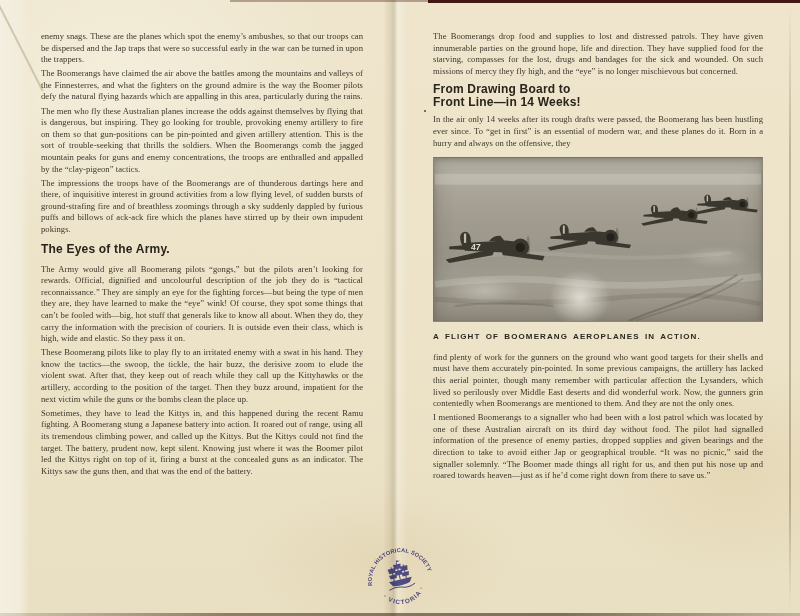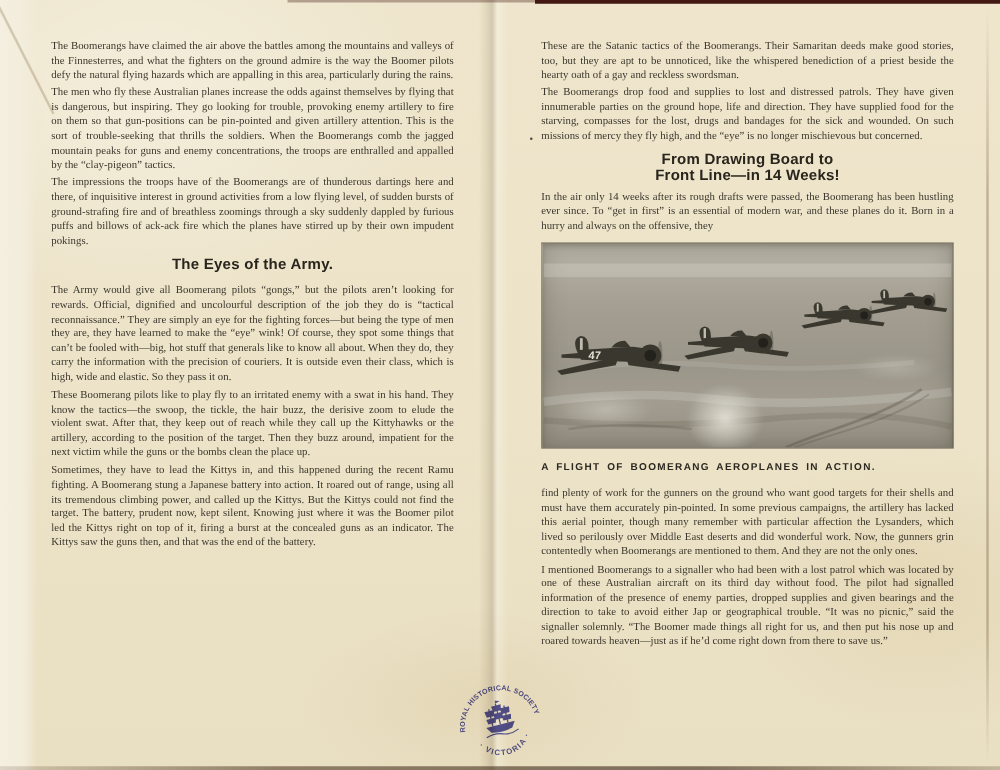--- a/index.html
+++ b/index.html
@@ -49,21 +49,21 @@
     font-size:8.6px;line-height:11.6px;letter-spacing:.05px;
     color:#3b362c;text-align:justify;
   }
   .col p{margin:0 0 2.5px 0;}
   .left-col{left:41px;width:322px;}
   .right-col{left:433px;width:330px;}
 
   .sec-heading{
     font-family:"Liberation Sans", sans-serif;
     font-weight:700;font-size:12px;line-height:13px;
-    letter-spacing:.2px;color:#29241c;text-align:center;
+    letter-spacing:.2px;color:#29241c;text-align:left;
     margin:7px 0 8px 0;
   }
   .sec-heading.two-line{margin:6px 0 5px 0;}
   .sec-heading .hl{display:block;}
 
   .photo{
     position:relative;width:330px;height:165px;margin:8px 0 9px 0;
     box-sizing:border-box;border:1px solid rgba(90,80,60,.45);
     background:linear-gradient(180deg,#b8b4a8 0%, #b1ada0 12%, #a7a295 24%, #a09b8e 40%, #9b968a 60%, #a19c8f 78%, #948f82 100%);
     box-shadow:inset 0 0 20px rgba(55,50,40,.28), inset 0 2px 4px rgba(55,50,40,.25);
@@ -119,31 +119,31 @@
   <div class="left-paper-edge"></div>
   <div class="corner-crease"></div>
   <div class="fold"></div>
   <div class="top-edge-strip"></div>
   <div class="top-edge-faint"></div>
   <div class="bottom-edge"></div>
   <div class="right-edge"></div>
   <div class="stray-dot"></div>
 
   <div class="col left-col">
+    <p>enemy snags. These are the planes which spot the enemy’s ambushes, so that our troops can be dispersed and the Jap traps that were so successful early in the war can be turned in upon the trappers.</p>
     <p>The Boomerangs have claimed the air above the battles among the mountains and valleys of the Finnesterres, and what the fighters on the ground admire is the way the Boomer pilots defy the natural flying hazards which are appalling in this area, particularly during the rains.</p>
     <p>The men who fly these Australian planes increase the odds against themselves by flying that is dangerous, but inspiring. They go looking for trouble, provoking enemy artillery to fire on them so that gun-positions can be pin-pointed and given artillery attention. This is the sort of trouble-seeking that thrills the soldiers. When the Boomerangs comb the jagged mountain peaks for guns and enemy concentrations, the troops are enthralled and appalled by the “clay-pigeon” tactics.</p>
     <p>The impressions the troops have of the Boomerangs are of thunderous dartings here and there, of inquisitive interest in ground activities from a low flying level, of sudden bursts of ground-strafing fire and of breathless zoomings through a sky suddenly dappled by furious puffs and billows of ack-ack fire which the planes have stirred up by their own impudent pokings.</p>
     <h2 class="sec-heading">The Eyes of the Army.</h2>
     <p>The Army would give all Boomerang pilots “gongs,” but the pilots aren’t looking for rewards. Official, dignified and uncolourful description of the job they do is “tactical reconnaissance.” They are simply an eye for the fighting forces—but being the type of men they are, they have learned to make the “eye” wink! Of course, they spot some things that can’t be fooled with—big, hot stuff that generals like to know all about. When they do, they carry the information with the precision of couriers. It is outside even their class, which is high, wide and elastic. So they pass it on.</p>
     <p>These Boomerang pilots like to play fly to an irritated enemy with a swat in his hand. They know the tactics—the swoop, the tickle, the hair buzz, the derisive zoom to elude the violent swat. After that, they keep out of reach while they call up the Kittyhawks or the artillery, according to the position of the target. Then they buzz around, impatient for the next victim while the guns or the bombs clean the place up.</p>
     <p>Sometimes, they have to lead the Kittys in, and this happened during the recent Ramu fighting. A Boomerang stung a Japanese battery into action. It roared out of range, using all its tremendous climbing power, and called up the Kittys. But the Kittys could not find the target. The battery, prudent now, kept silent. Knowing just where it was the Boomer pilot led the Kittys right on top of it, firing a burst at the concealed guns as an indicator. The Kittys saw the guns then, and that was the end of the battery.</p>
   </div>
 
   <div class="col right-col">
-    <p>These are the Satanic tactics of the Boomerangs. Their Samaritan deeds make good stories, too, but they are apt to be unnoticed, like the whispered benediction of a priest beside the hearty oath of a gay and reckless swordsman.</p>
     <p>The Boomerangs drop food and supplies to lost and distressed patrols. They have given innumerable parties on the ground hope, life and direction. They have supplied food for the starving, compasses for the lost, drugs and bandages for the sick and wounded. On such missions of mercy they fly high, and the “eye” is no longer mischievous but concerned.</p>
     <h2 class="sec-heading two-line">
       <span class="hl">From Drawing Board to</span>
       <span class="hl">Front Line—in 14 Weeks!</span>
     </h2>
     <p>In the air only 14 weeks after its rough drafts were passed, the Boomerang has been hustling ever since. To “get in first” is an essential of modern war, and these planes do it. Born in a hurry and always on the offensive, they</p>
 
     <div class="photo">
       <svg class="ground" viewBox="0 0 330 165">
         <rect x="0" y="16" width="330" height="11" fill="rgba(230,226,214,0.25)"></rect>

